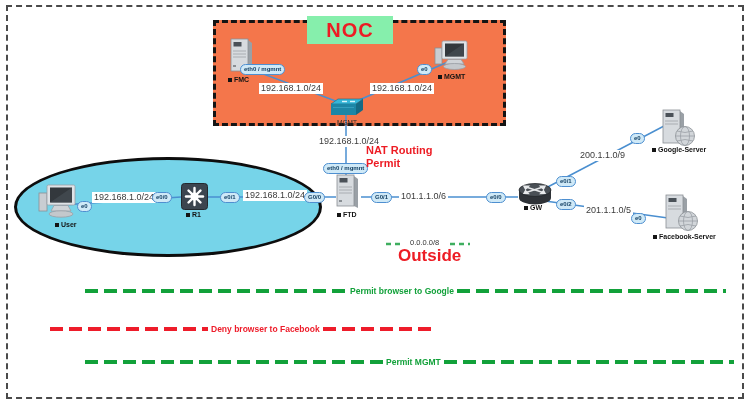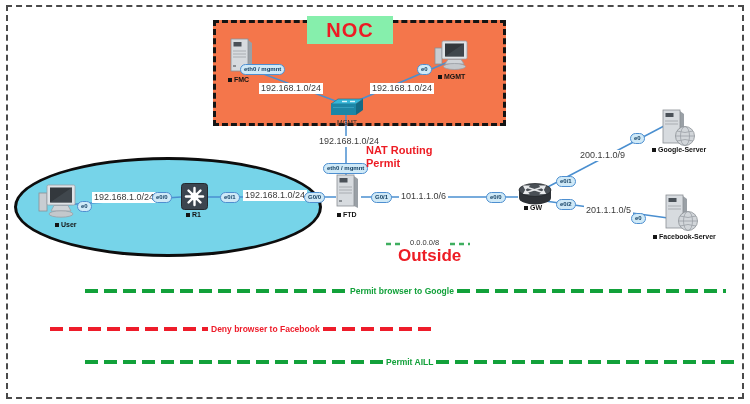--- a/index.html
+++ b/index.html
@@ -249,17 +249,17 @@
   </div>
 
   <div class="policy red" style="left:50px;top:325px;width:382px">
     <div class="dashseg" style="width:158px"></div>
     <div class="plabel">Deny browser to Facebook</div>
     <div class="dashseg grow"></div>
   </div>
 
   <div class="policy green" style="left:45px;top:358px;width:649px">
     <div class="dashseg" style="width:298px"></div>
-    <div class="plabel">Permit AILL</div>
+    <div class="plabel">Permit MGMT</div>
     <div class="dashseg grow"></div>
   </div>
 
 </div>
 
 </body></html>

